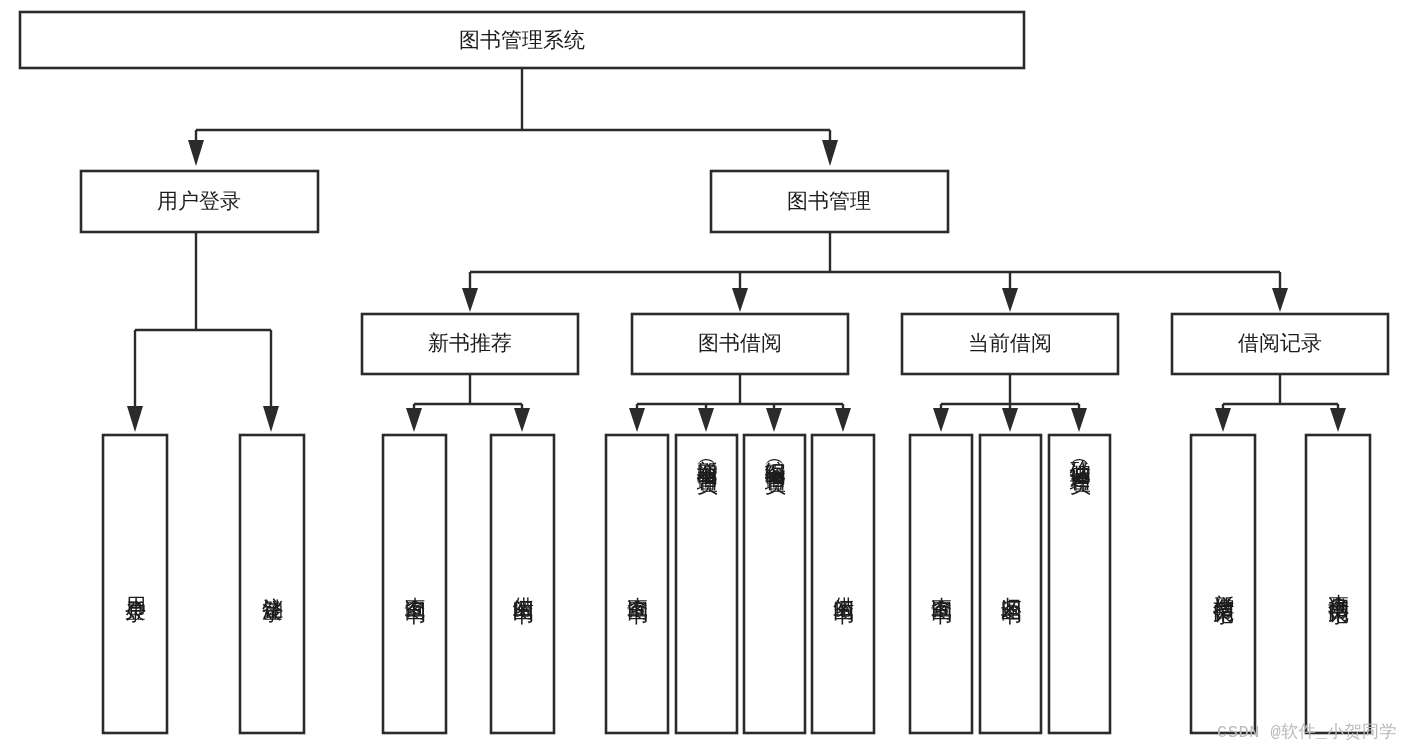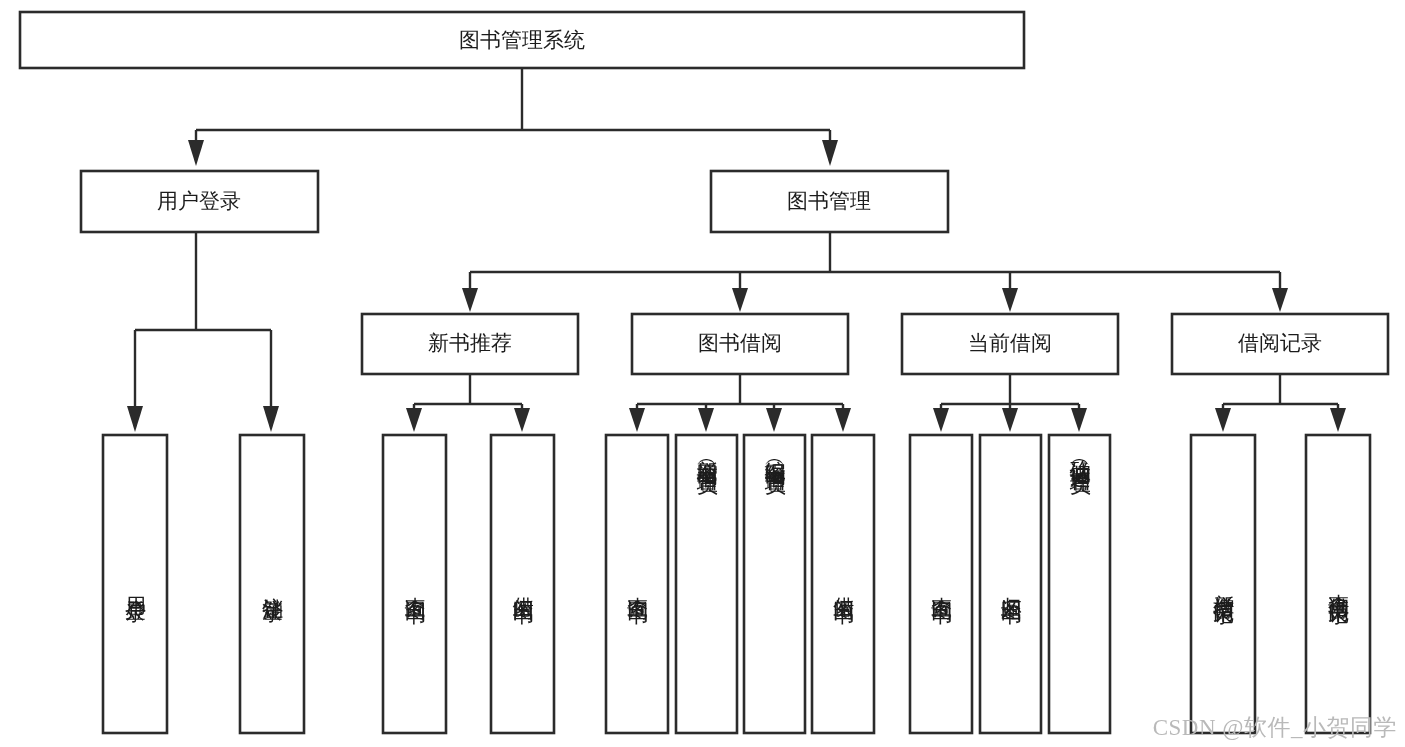--- a/index.html
+++ b/index.html
@@ -64,22 +64,22 @@
     font-size: 21px;
     line-height: 1.12;
     letter-spacing: 2.2px;
     color: #1c1c1c;
     white-space: nowrap;
   }
   .watermark {
     position: absolute;
     right: 8px;
     bottom: 4px;
-    font-family: Liberation Serif, serif;
-    font-size: 23px;
+    font-family: Liberation Mono, monospace;
+    font-size: 17px;
     color: #b9b9b9;
     white-space: nowrap;
     letter-spacing: 0.5px;
   }
 </style>
 </head>
 <body>
 
 <div id="diagram-root">
 

